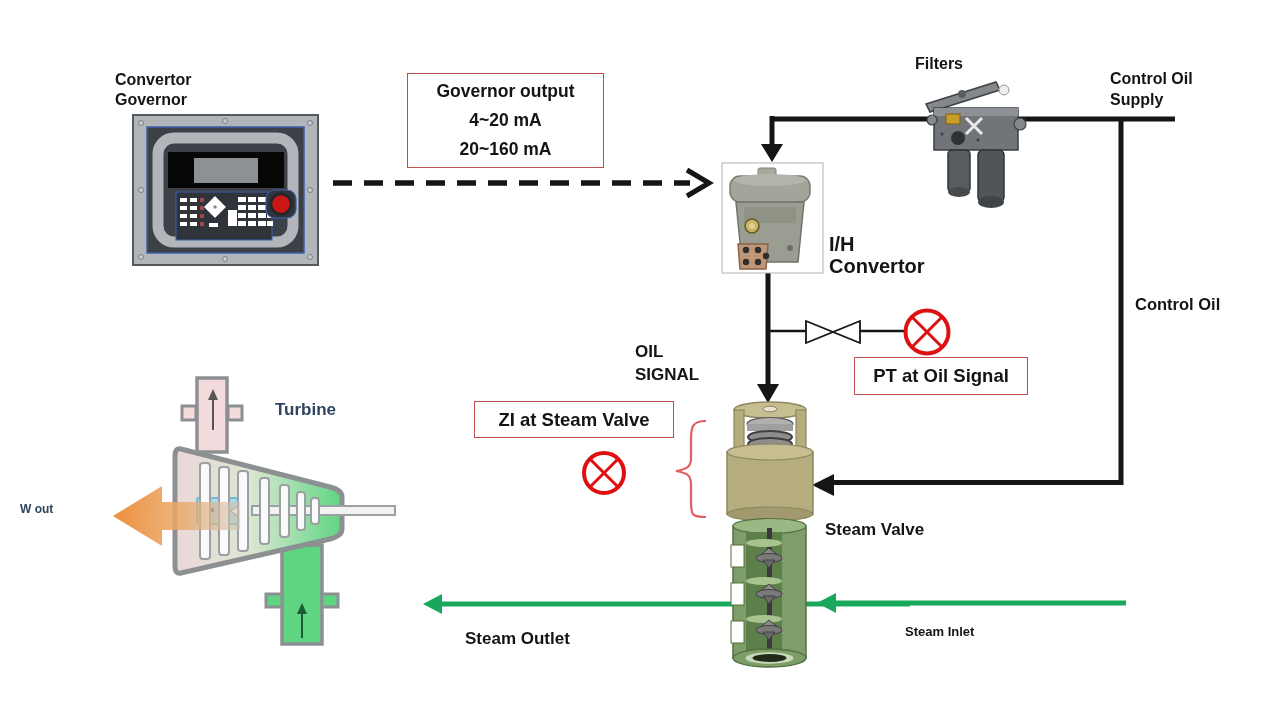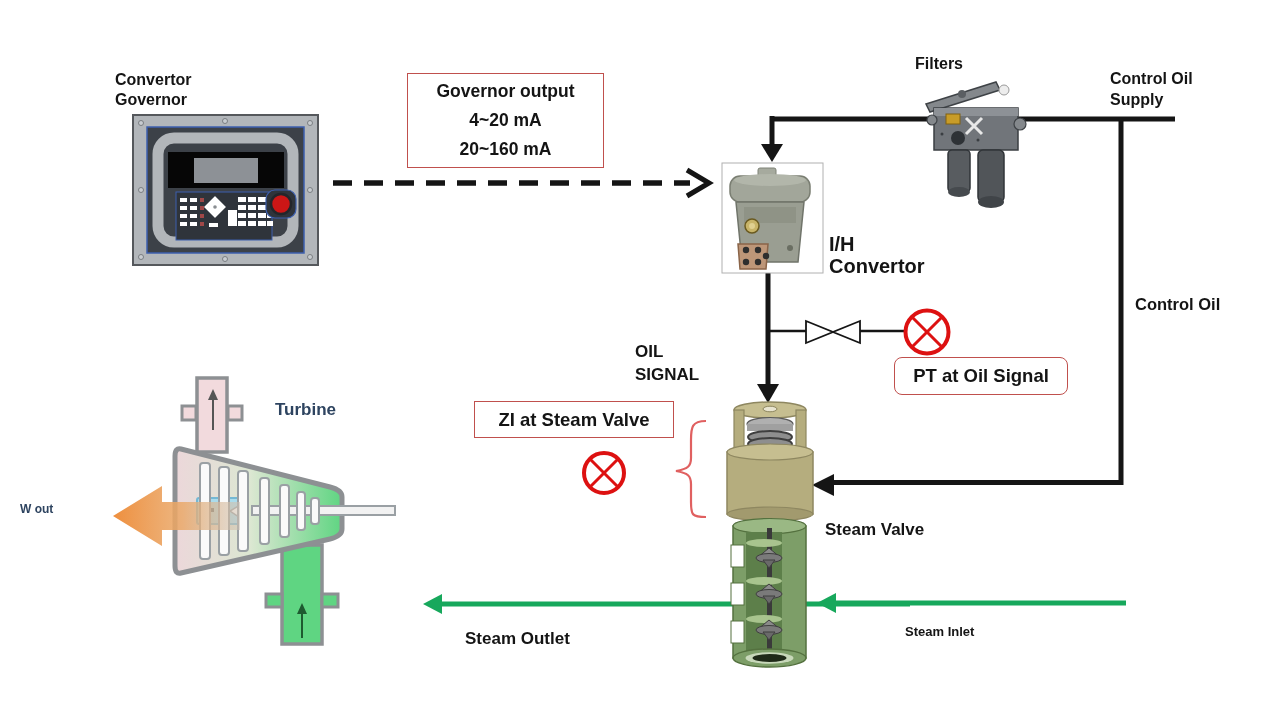--- a/index.html
+++ b/index.html
@@ -291,21 +291,21 @@
 
   <div class="lbl" style="left:1110px;top:68px;width:125px;font-size:16px;line-height:21px;">Control Oil
 Supply</div>
 
   <div class="lbl" style="left:829px;top:200px;width:125px;font-size:20px;line-height:22px;margin-top:33px;">I/H
 Convertor</div>
 
   <div class="lbl" style="left:635px;top:299px;width:112px;font-size:17px;line-height:23px;margin-top:41px;">OIL
 SIGNAL</div>
 
-  <div class="annbox" style="left:894px;top:357px;width:174px;height:38px;font-size:18.5px;border-radius:8px;">PT at Oil Signal</div>
+  <div class="annbox" style="left:854px;top:357px;width:174px;height:38px;font-size:18.5px;">PT at Oil Signal</div>
 
   <div class="lbl" style="left:1135px;top:295px;width:125px;font-size:16.5px;text-align:left;">Control Oil</div>
 
   <div class="annbox" style="left:474px;top:401px;width:200px;height:37px;font-size:18.5px;">ZI at Steam Valve</div>
 
   <div class="lbl" style="left:825px;top:520px;width:140px;font-size:17px;">Steam Valve</div>
 
   <div class="lbl" style="left:465px;top:629px;width:170px;font-size:17px;">Steam Outlet</div>
 
   <div class="lbl" style="left:905px;top:624px;width:180px;font-size:13px;">Steam Inlet</div>

